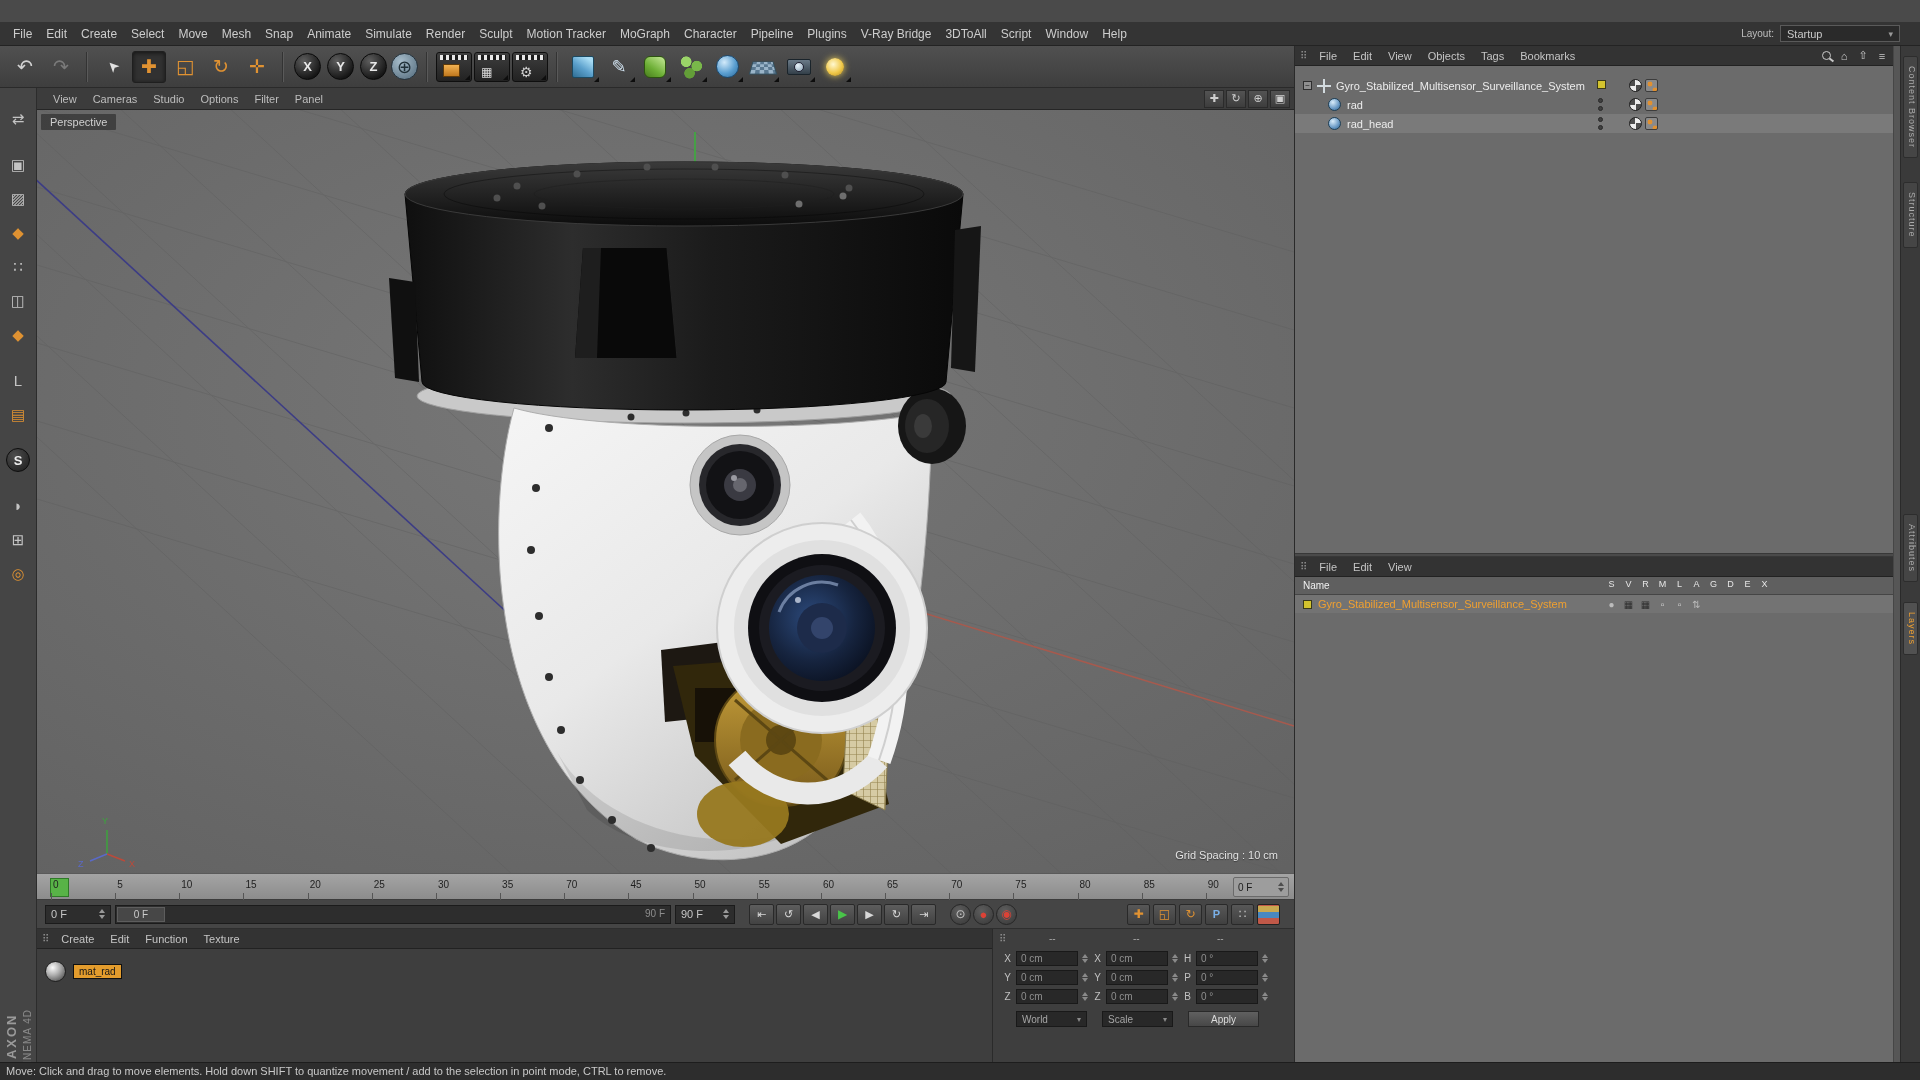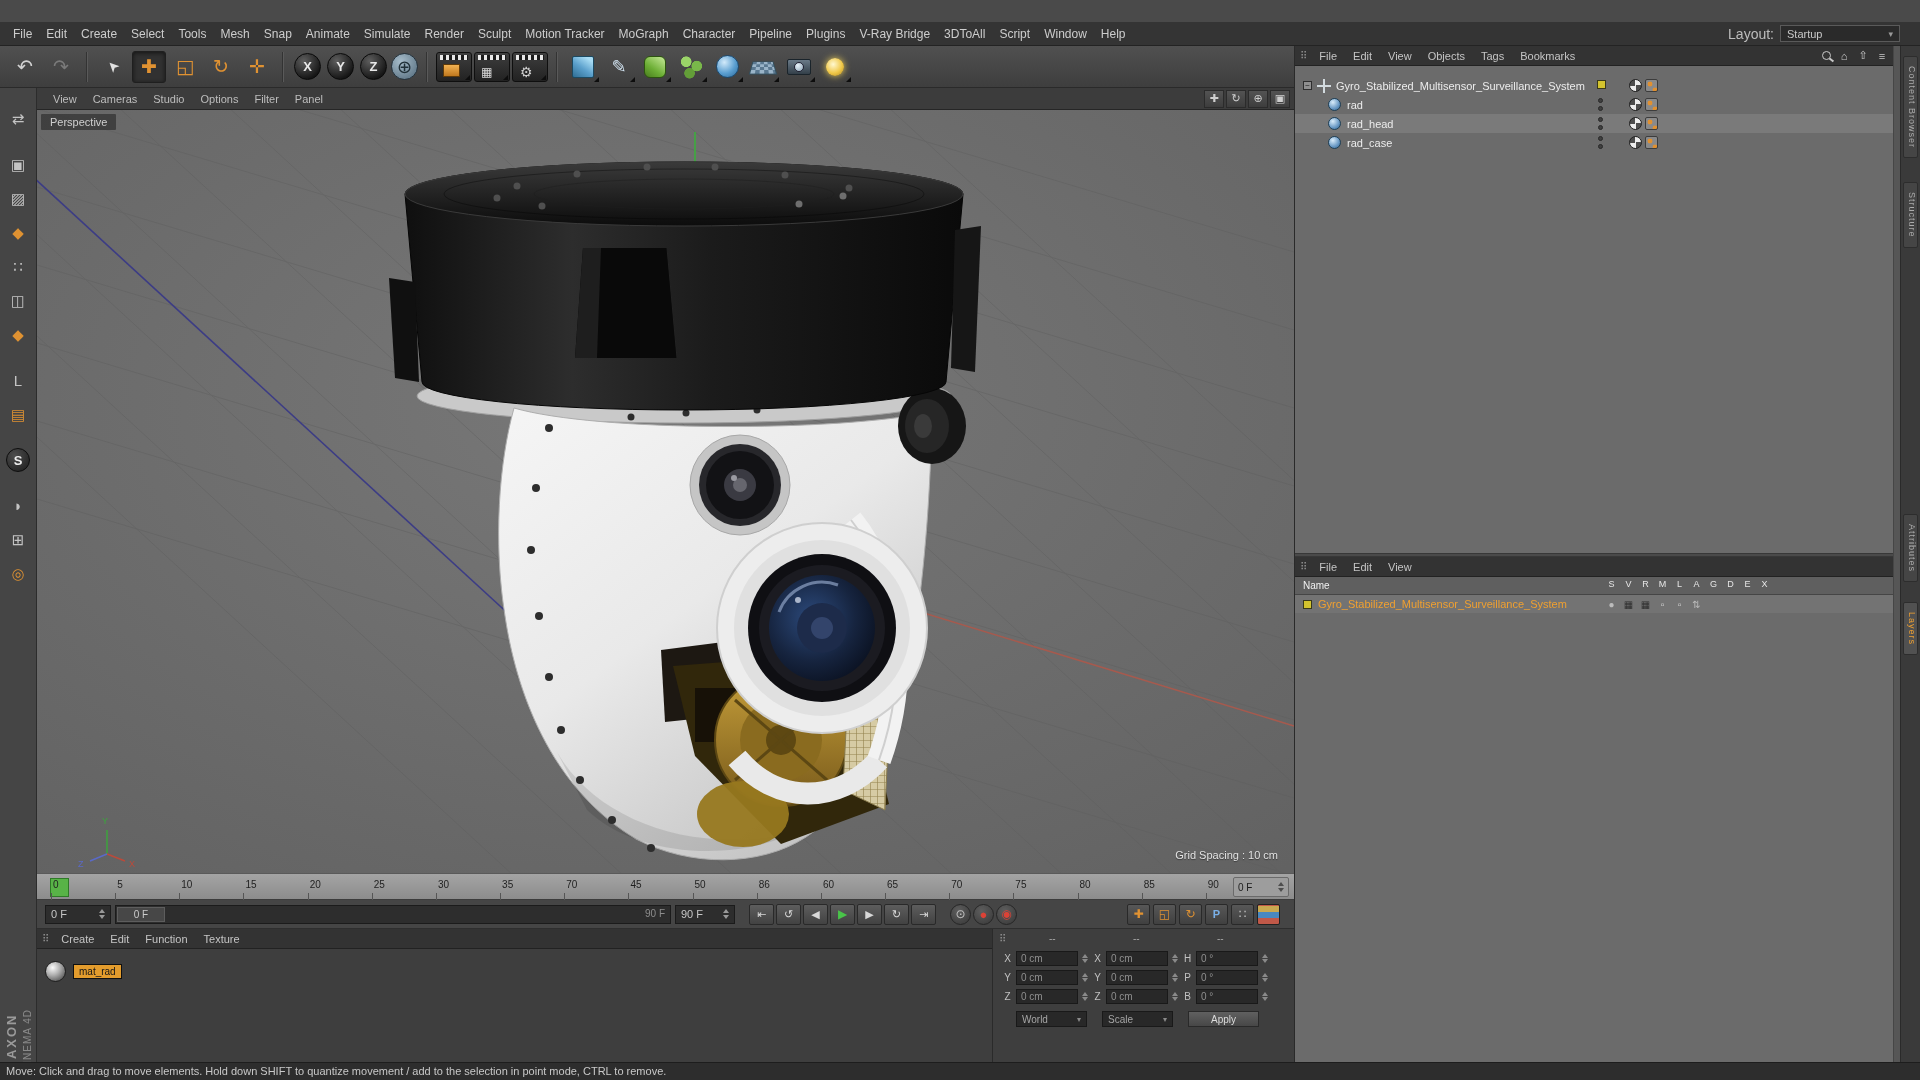--- a/index.html
+++ b/index.html
@@ -13,21 +13,21 @@
   .app-icon{width:13px;height:13px;border-radius:3px;margin:0 6px;background:linear-gradient(135deg,#8ec0ea,#2a5a90);border:1px solid #123}
   .win-btns{position:absolute;right:6px;top:0;display:flex;gap:1px}
   .wb{width:28px;height:15px;display:flex;align-items:center;justify-content:center;font-size:9px;color:#e8e8e8;background:linear-gradient(#7a8a9a,#394a5a);border:1px solid #16222e;border-radius:0 0 3px 3px}
   .wb.close{width:42px;background:linear-gradient(#e08070,#9a2c1e)}
 
   
   .menu-bar{position:absolute;left:0;top:22px;width:1920px;height:24px;background:#343434;border-bottom:1px solid #232323;display:flex;align-items:center;padding-left:6px;color:#cdcdcd;font-size:12px}
   .menu-items{display:flex;align-items:center}
   .menu-item{padding:3px 7px;cursor:default}
   .layout-area{margin-left:auto;display:flex;align-items:center;gap:6px;padding-right:20px}
-  .layout-label{color:#bdbdbd;font-size:14px}
+  .layout-label{color:#bdbdbd;font-size:10px}
   .layout-select{width:120px;height:17px;background:#2a2a2a;border:1px solid #5a5a5a;color:#c8c8c8;font-size:11px;display:flex;align-items:center;padding:0 6px}
   .layout-select .dd{margin-left:auto;font-style:normal;color:#9a9a9a;font-size:9px}
 
   
   .toolbar{position:absolute;left:0;top:46px;width:1294px;height:42px;background:linear-gradient(#505050,#3e3e3e);border-bottom:1px solid #2a2a2a;display:flex;align-items:center;padding-left:8px;gap:2px}
   .tb-group{display:flex;align-items:center;gap:2px}
   .tb-sep{width:2px;height:30px;background:#333;border-right:1px solid #5a5a5a;margin:0 6px}
   .tb-icon{width:34px;height:32px;display:flex;align-items:center;justify-content:center;position:relative;border-radius:3px}
   .tb-icon .g{line-height:1}
   .tb-icon .corner{display:none}
@@ -191,21 +191,21 @@
 <div class="app">
 
 
   <div class="menu-bar">
     <div class="menu-items">
 
     <span class="menu-item">File</span>
         <span class="menu-item">Edit</span>
         <span class="menu-item">Create</span>
         <span class="menu-item">Select</span>
-        <span class="menu-item">Tools</span>
+        <span class="menu-item">Move</span>
         <span class="menu-item">Mesh</span>
         <span class="menu-item">Snap</span>
         <span class="menu-item">Animate</span>
         <span class="menu-item">Simulate</span>
         <span class="menu-item">Render</span>
         <span class="menu-item">Sculpt</span>
         <span class="menu-item">Motion Tracker</span>
         <span class="menu-item">MoGraph</span>
         <span class="menu-item">Character</span>
         <span class="menu-item">Pipeline</span>
@@ -524,21 +524,21 @@
         <span class="tick">5</span>
         <span class="tick">10</span>
         <span class="tick">15</span>
         <span class="tick">20</span>
         <span class="tick">25</span>
         <span class="tick">30</span>
         <span class="tick">35</span>
         <span class="tick">70</span>
         <span class="tick">45</span>
         <span class="tick">50</span>
-        <span class="tick">86</span>
+        <span class="tick">55</span>
         <span class="tick">60</span>
         <span class="tick">65</span>
         <span class="tick">70</span>
         <span class="tick">75</span>
         <span class="tick">80</span>
         <span class="tick">85</span>
         <span class="tick">90</span>
       </div>
     <div class="cur-frame">
       <span>0 F</span>
@@ -745,32 +745,20 @@
           <span class="t-label">rad_head</span>
           <span class="vdots">
               <i></i>
               <i></i>
             </span>
           <span class="tags">
             <i class="tag checker"></i>
             <i class="tag odots"></i>
           </span>
         </div>
-        <div class="t-row child">
-          <span class="joint"></span>
-          <span class="t-label">rad_case</span>
-          <span class="vdots">
-              <i></i>
-              <i></i>
-            </span>
-          <span class="tags">
-            <i class="tag checker"></i>
-            <i class="tag odots"></i>
-          </span>
-        </div>
       </div>
     </div>
     <div class="hsplit"></div>
     <div class="lm">
       <div class="pmenu">
         <span class="handle">⠿</span>
         <div class="menu-items">
 
         <span class="menu-item">File</span>
             <span class="menu-item">Edit</span>

